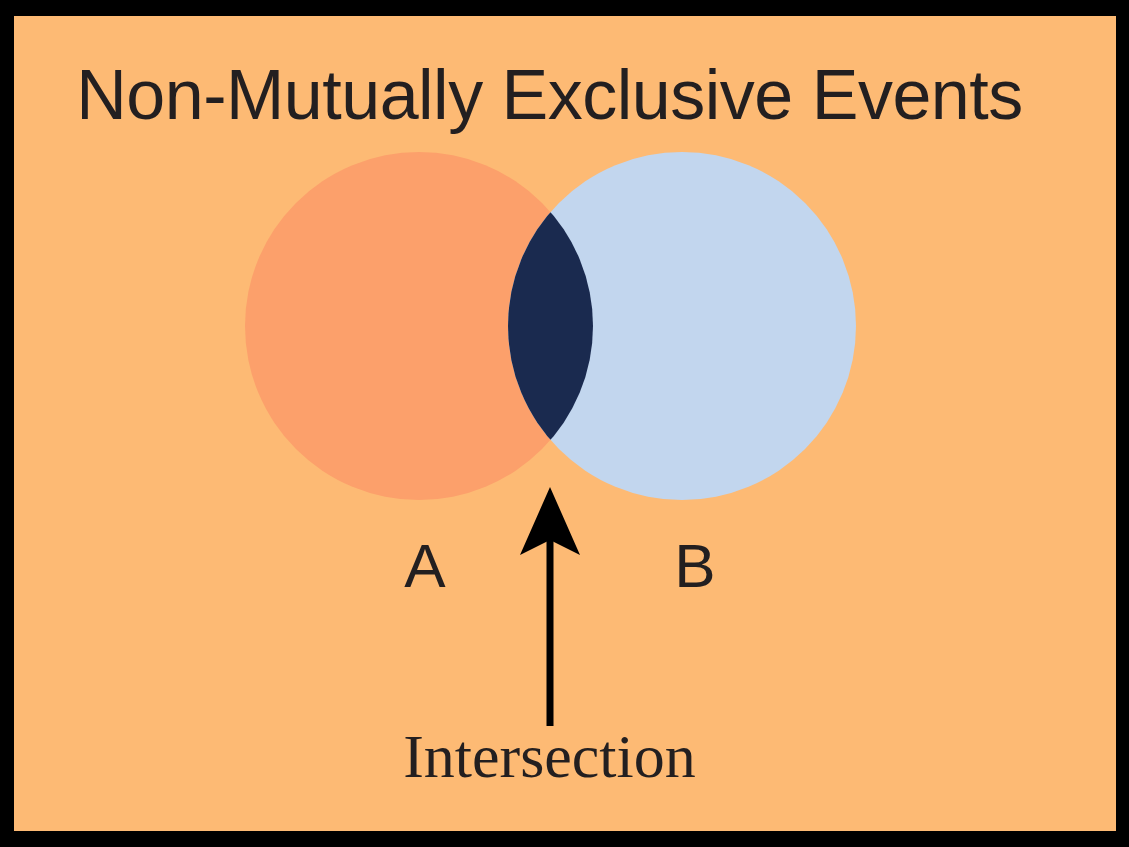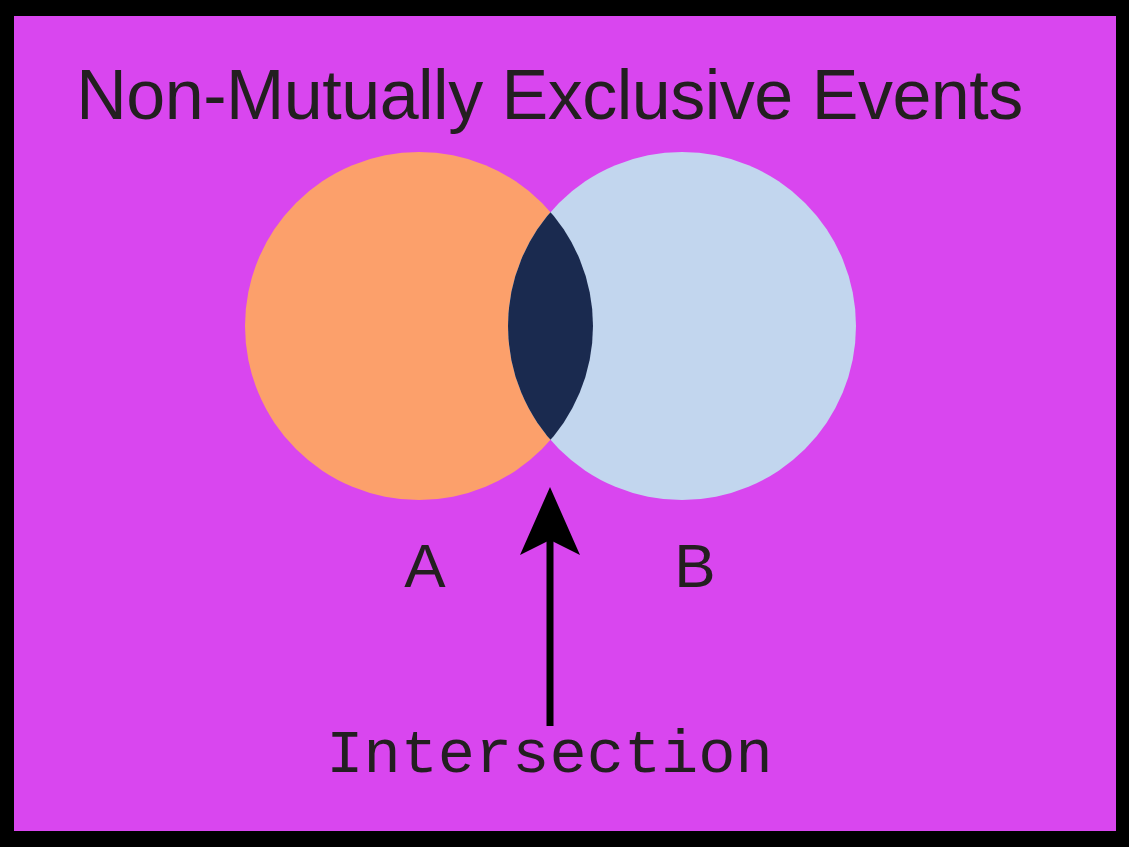--- a/index.html
+++ b/index.html
@@ -17,21 +17,21 @@
     box-sizing: border-box;
     background: #000000;
     overflow: hidden;
   }
   .canvas {
     position: absolute;
     left: 14px;
     top: 16px;
     width: 1102px;
     height: 815px;
-    background: #d946ef;
+    background: #fdba74;
     overflow: hidden;
   }
   .title {
     position: absolute;
     left: 0;
     top: 44px;
     width: 1071px;
     text-align: center;
     font-size: 70px;
     line-height: 1;
@@ -59,21 +59,21 @@
   .annotation-label {
     position: absolute;
     left: 0;
     top: 709px;
     width: 1071px;
     text-align: center;
     font-size: 62px;
     line-height: 1;
     letter-spacing: 0px;
     color: #231f20;
-    font-family: Liberation Mono, monospace;
+    font-family: Liberation Serif, serif;
     white-space: nowrap;
   }
 </style>
 </head>
 <body>
 
 <div class="frame">
   <div class="canvas">
 
     <div class="title">Non-Mutually Exclusive Events</div>

